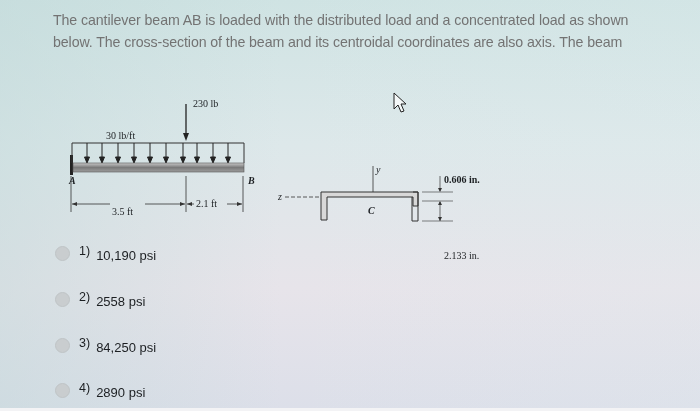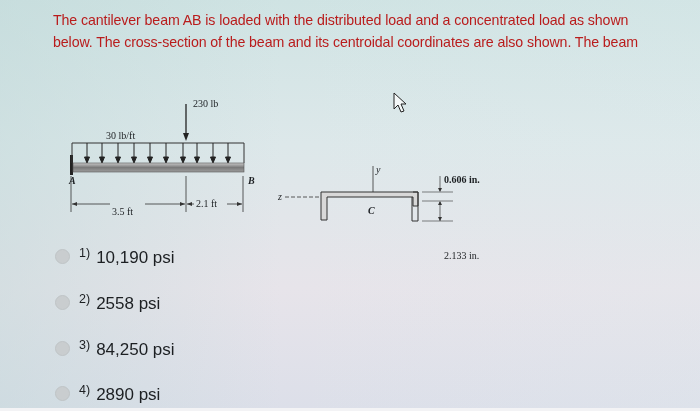--- a/index.html
+++ b/index.html
@@ -28,21 +28,21 @@
       background: #f3f3f5;
     }
     .question {
       position: absolute;
       left: 53px;
       top: 10px;
       width: 620px;
       font-size: 14.2px;
       line-height: 21.5px;
       letter-spacing: -0.1px;
-      color: #b91c1c;
+      color: #737373;
     }
     .question sup {
       font-size: 9px;
       line-height: 0;
     }
     .diagram-label {
       position: absolute;
       font-size: 10px;
       font-family: "Liberation Serif", "DejaVu Serif", serif;
       white-space: nowrap;
@@ -69,33 +69,33 @@
       box-sizing: border-box;
       margin-right: 9px;
     }
     .opt-num {
       font-size: 12.5px;
       margin-right: 6px;
       position: relative;
       top: -3px;
     }
     .opt-val {
-      font-size: 17px;
+      font-size: 13px;
       position: relative;
       top: 2px;
     }
   </style>
 </head>
 <body>
 
 <div class="screen-overlay"></div>
 
 <div class="question">
   <div>The cantilever beam AB is loaded with the distributed load and a concentrated load as shown</div>
-  <div>below. The cross-section of the beam and its centroidal coordinates are also shown. The beam</div>
+  <div>below. The cross-section of the beam and its centroidal coordinates are also axis. The beam</div>
 </div>
 
 <div>
   <svg width="700" height="411" style="position:absolute;left:0;top:0;">
     <defs>
       <linearGradient id="beamGrad" x1="0" y1="0" x2="0" y2="1">
         <stop offset="0" stop-color="#c8c8c8"></stop>
         <stop offset="0.5" stop-color="#7a7a7a"></stop>
         <stop offset="1" stop-color="#9d9d9d"></stop>
       </linearGradient>

